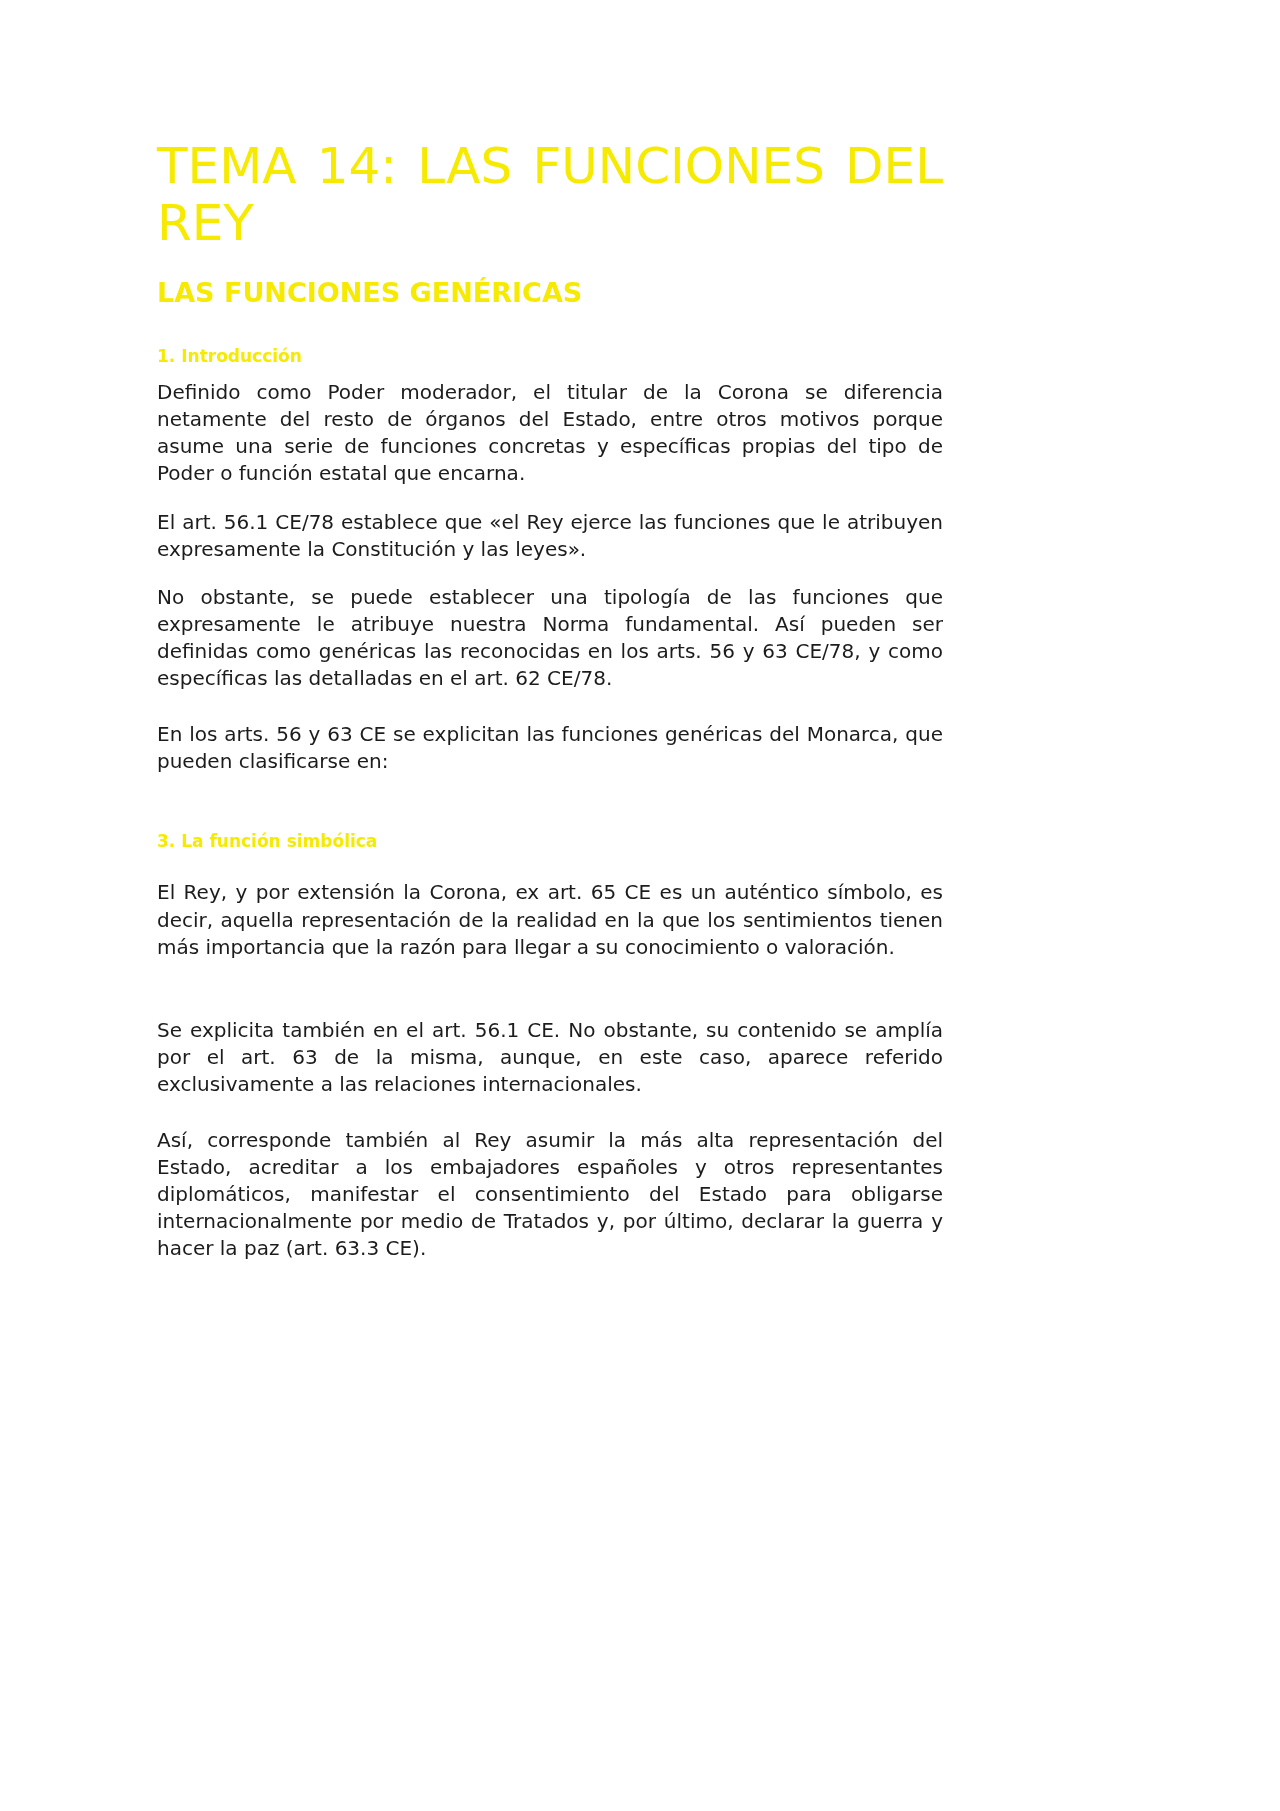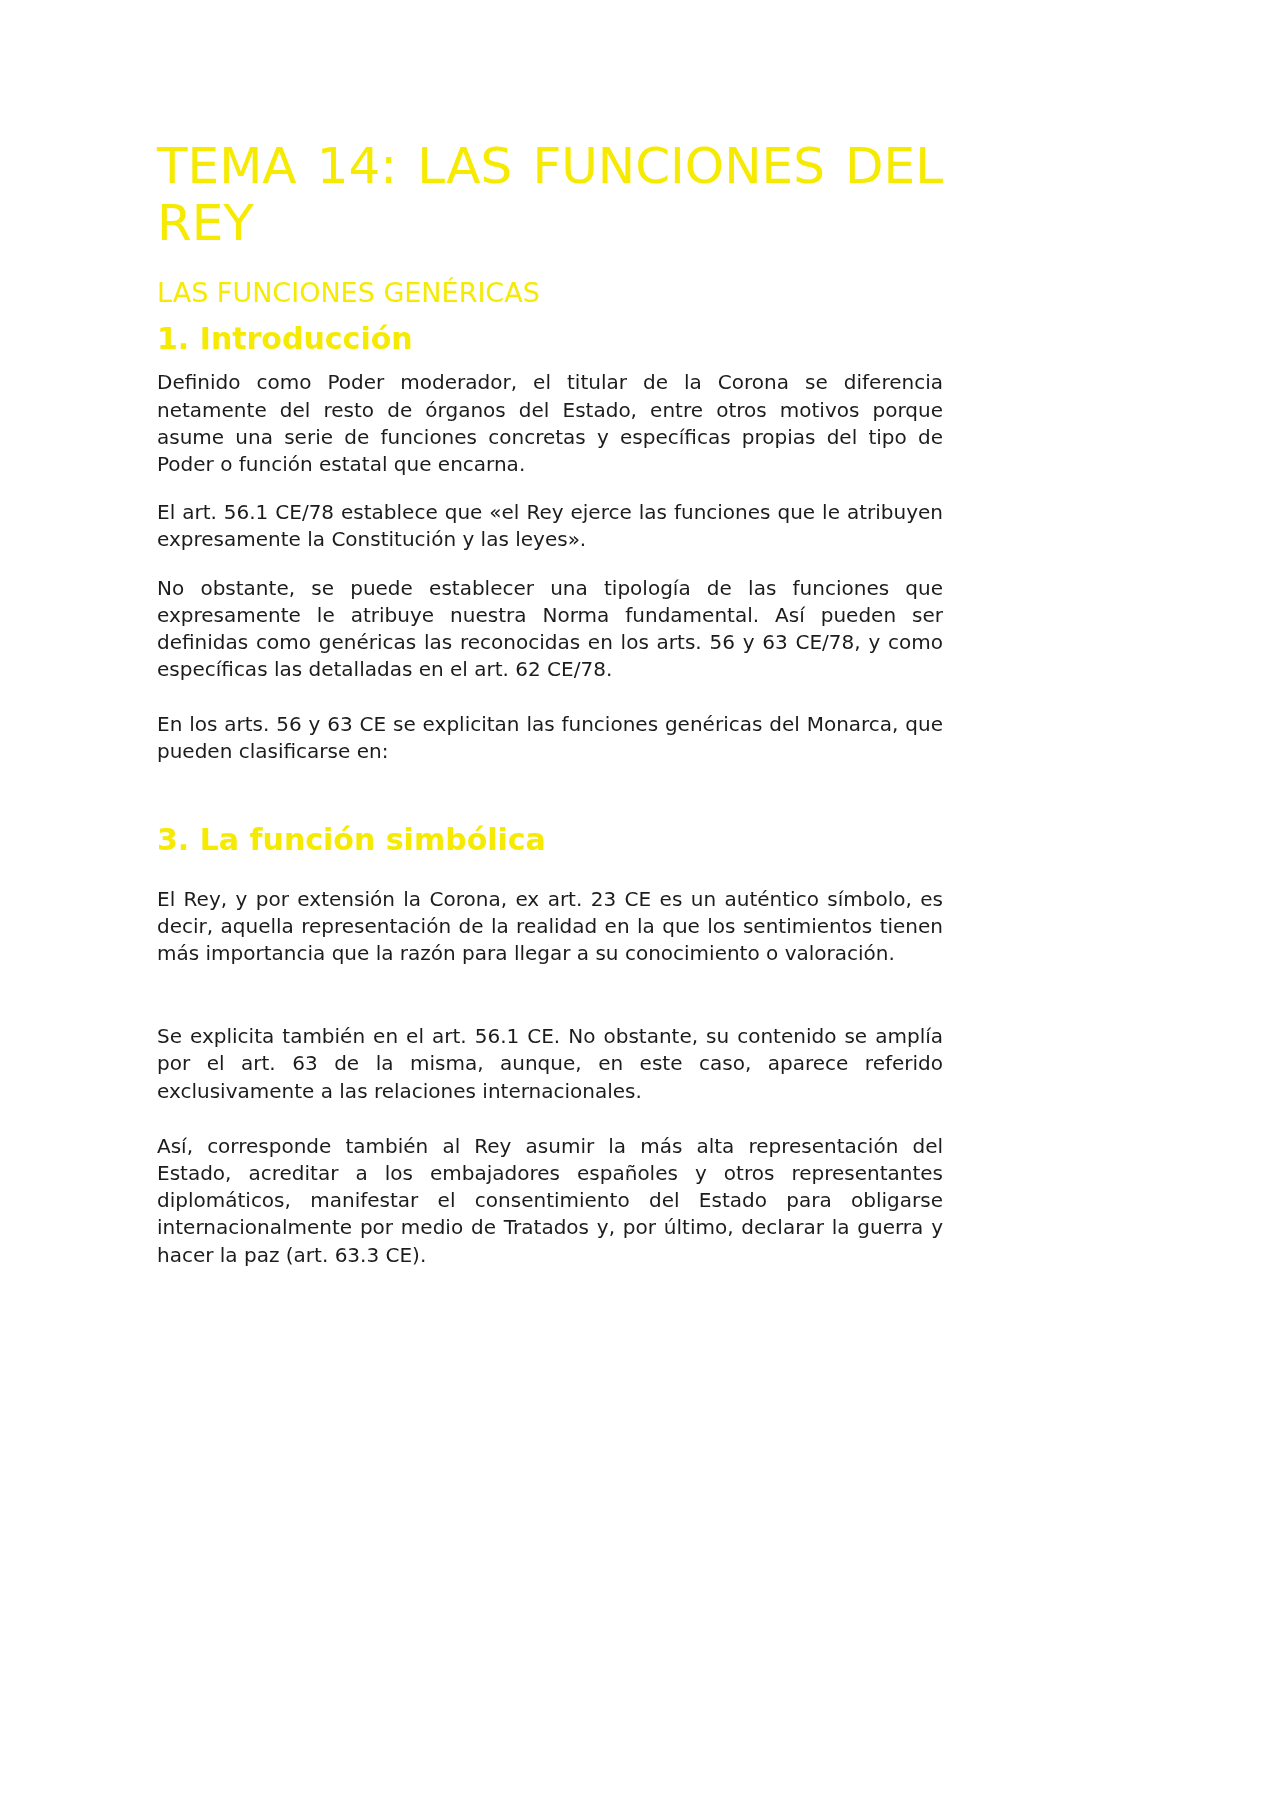--- a/index.html
+++ b/index.html
@@ -19,29 +19,29 @@
   }
   .doc-title {
     margin: 0 0 26px 0;
     font-size: 50px;
     line-height: 1.13;
     font-weight: 400;
     color: var(--accent_yellow, #f5ea00);
     text-align: justify;
   }
   .doc-heading {
-    margin: 0 0 12px 0;
+    margin: 0 0 37px 0;
     font-size: 27px;
     line-height: 1.2;
-    font-weight: 400;
+    font-weight: 700;
     color: var(--accent_yellow, #f5ea00);
   }
   .section-heading {
     margin: 0 0 12px 0;
-    font-size: 30px;
+    font-size: 17px;
     line-height: 1.2;
     font-weight: 700;
     color: var(--accent_yellow, #f5ea00);
   }
   .doc-section + .doc-section {
     margin-top: 56px;
   }
   .doc-section p {
     margin: 0 0 21px 0;
     font-size: 20px;
@@ -66,21 +66,21 @@
   <section class="doc-section">
     <h3 class="section-heading">1. Introducción</h3>
     <p>Definido como Poder moderador, el titular de la Corona se diferencia netamente del resto de órganos del Estado, entre otros motivos porque asume una serie de funciones concretas y específicas propias del tipo de Poder o función estatal que encarna.</p>
     <p>El art. 56.1 CE/78 establece que «el Rey ejerce las funciones que le atribuyen expresamente la Constitución y las leyes».</p>
     <p>No obstante, se puede establecer una tipología de las funciones que expresamente le atribuye nuestra Norma fundamental. Así pueden ser definidas como genéricas las reconocidas en los arts. 56 y 63 CE/78, y como específicas las detalladas en el art. 62 CE/78.</p>
     <p>En los arts. 56 y 63 CE se explicitan las funciones genéricas del Monarca, que pueden clasificarse en:</p>
   </section>
 
   <section class="doc-section">
     <h3 class="section-heading">3. La función simbólica</h3>
-    <p>El Rey, y por extensión la Corona, ex art. 23 CE es un auténtico símbolo, es decir, aquella representación de la realidad en la que los sentimientos tienen más importancia que la razón para llegar a su conocimiento o valoración.</p>
+    <p>El Rey, y por extensión la Corona, ex art. 65 CE es un auténtico símbolo, es decir, aquella representación de la realidad en la que los sentimientos tienen más importancia que la razón para llegar a su conocimiento o valoración.</p>
   </section>
 
   <section class="doc-section">
     <p>Se explicita también en el art. 56.1 CE. No obstante, su contenido se amplía por el art. 63 de la misma, aunque, en este caso, aparece referido exclusivamente a las relaciones internacionales.</p>
     <p>Así, corresponde también al Rey asumir la más alta representación del Estado, acreditar a los embajadores españoles y otros representantes diplomáticos, manifestar el consentimiento del Estado para obligarse internacionalmente por medio de Tratados y, por último, declarar la guerra y hacer la paz (art. 63.3 CE).</p>
   </section>
 
 </div>
 
 </body></html>

